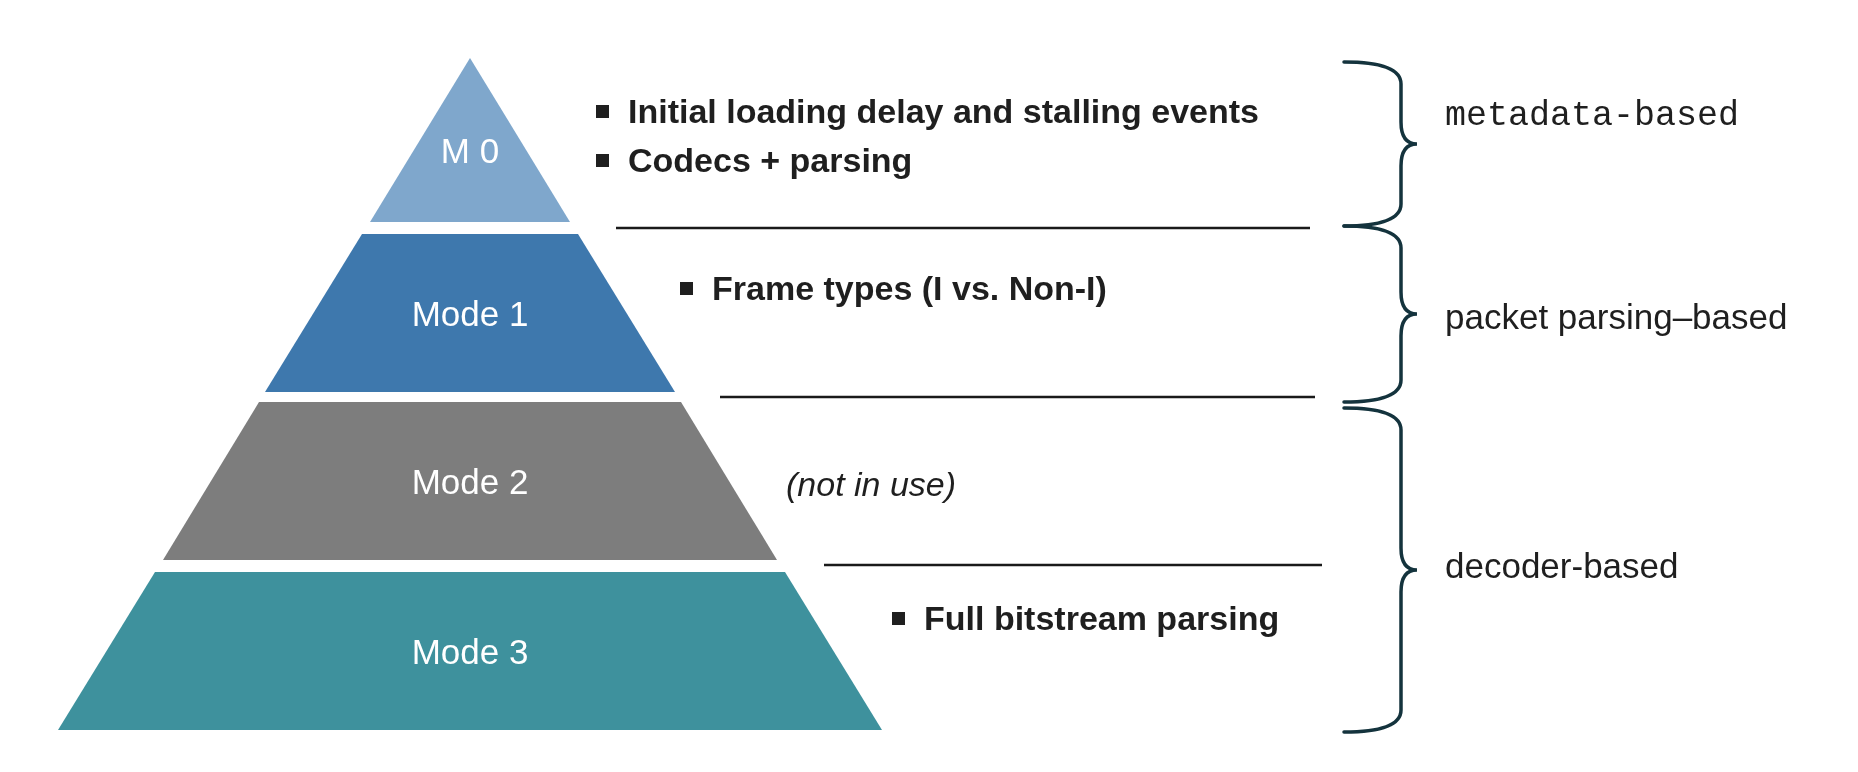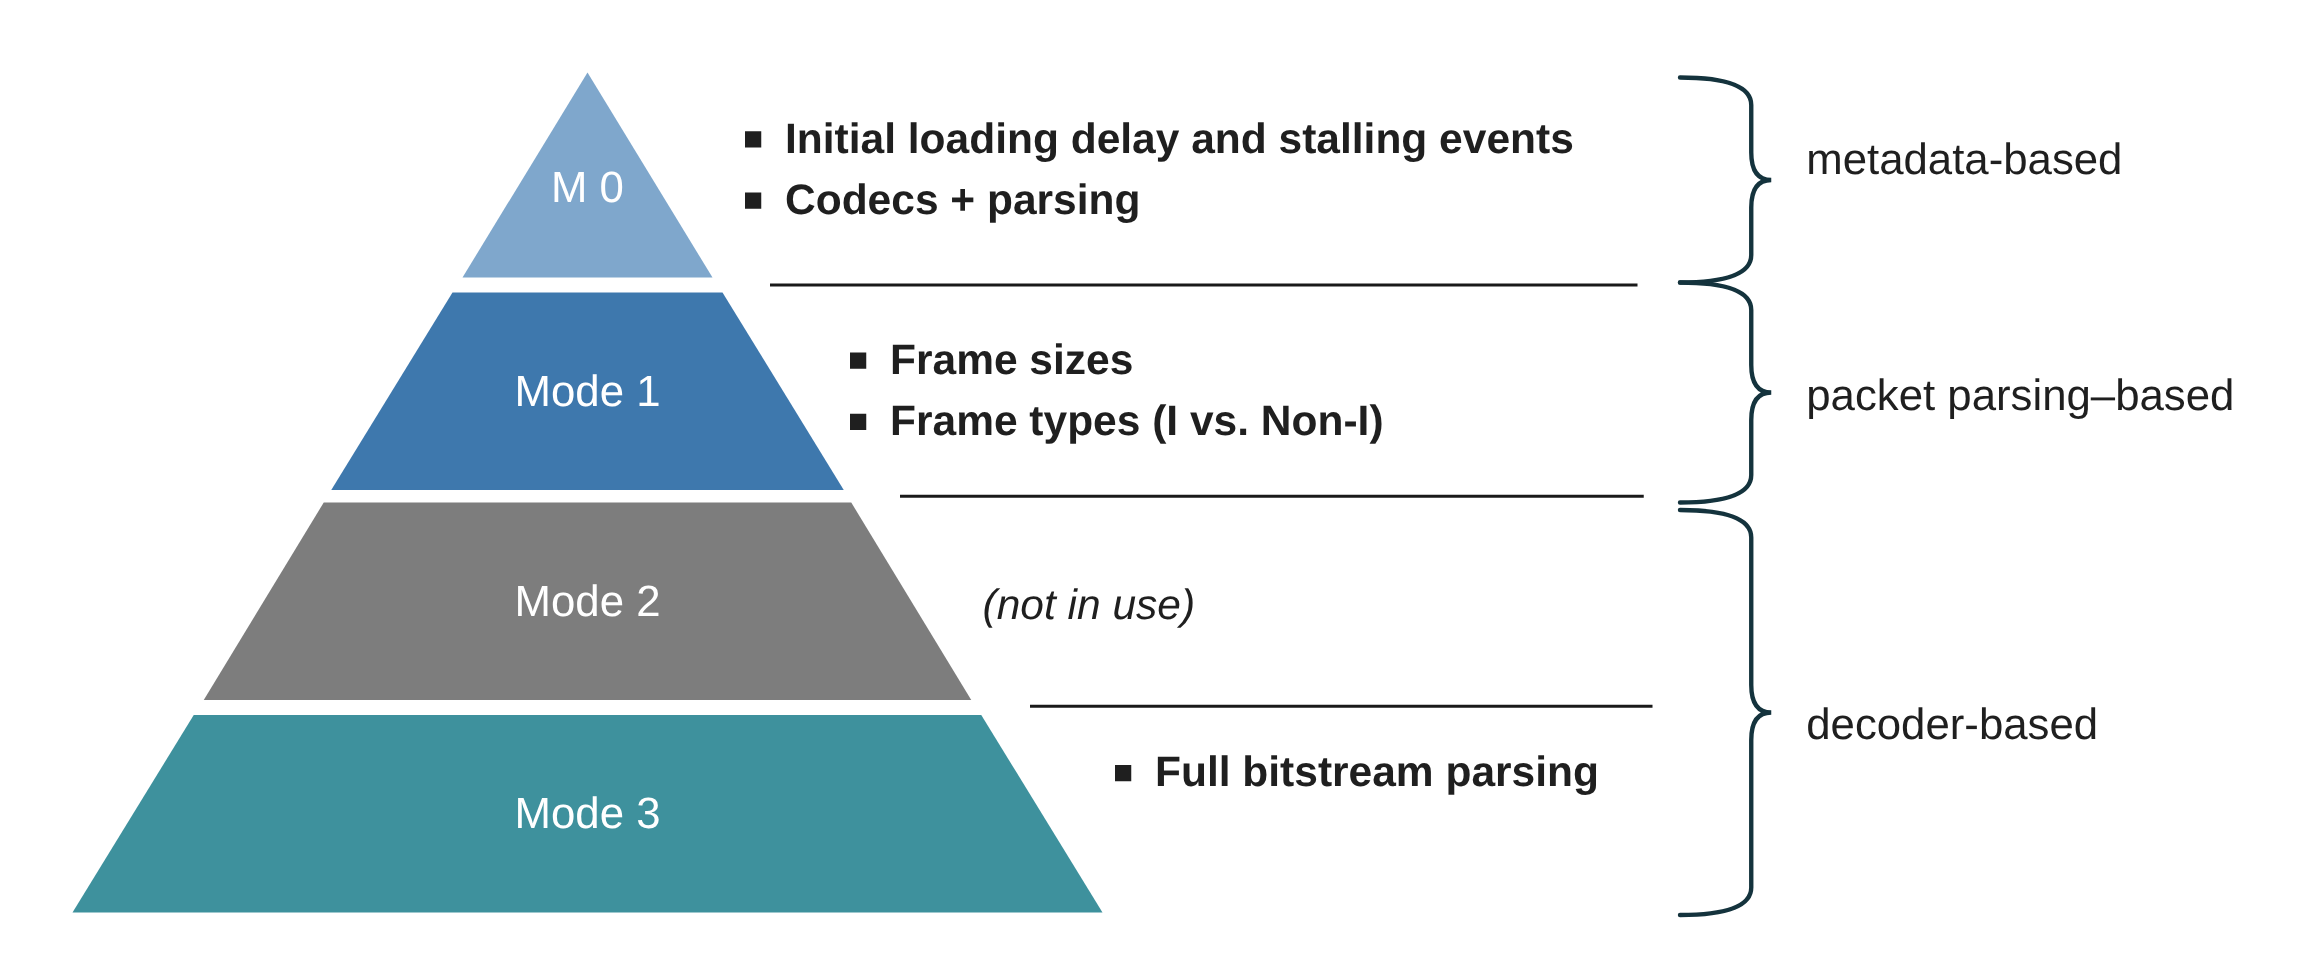--- a/index.html
+++ b/index.html
@@ -100,34 +100,30 @@
     </div>
     <div class="bullet-row">
       <span class="bullet-square"></span>
       <span>Codecs + parsing</span>
     </div>
   </div>
 
   <div class="bullet-list" style="left:680px; top:264px;">
     <div class="bullet-row">
       <span class="bullet-square"></span>
-      <span>Frame sizes</span>
-    </div>
-    <div class="bullet-row">
-      <span class="bullet-square"></span>
       <span>Frame types (I vs. Non-I)</span>
     </div>
   </div>
 
   <div class="note-italic" style="left:786px; top:460px;">(not in use)</div>
 
   <div class="bullet-list" style="left:892px; top:594px;">
     <div class="bullet-row">
       <span class="bullet-square"></span>
       <span>Full bitstream parsing</span>
     </div>
   </div>
 
-  <div class="group-label" style="top:104px;">metadata-based</div>
+  <div class="group-label" style="top:92px;font-family:Liberation Mono, monospace;">metadata-based</div>
   <div class="group-label" style="top:293px;">packet parsing–based</div>
-  <div class="group-label" style="top:542px;margin-top:14px;">decoder-based</div>
+  <div class="group-label" style="top:542px;">decoder-based</div>
 
 </div>
 
 </body></html>

